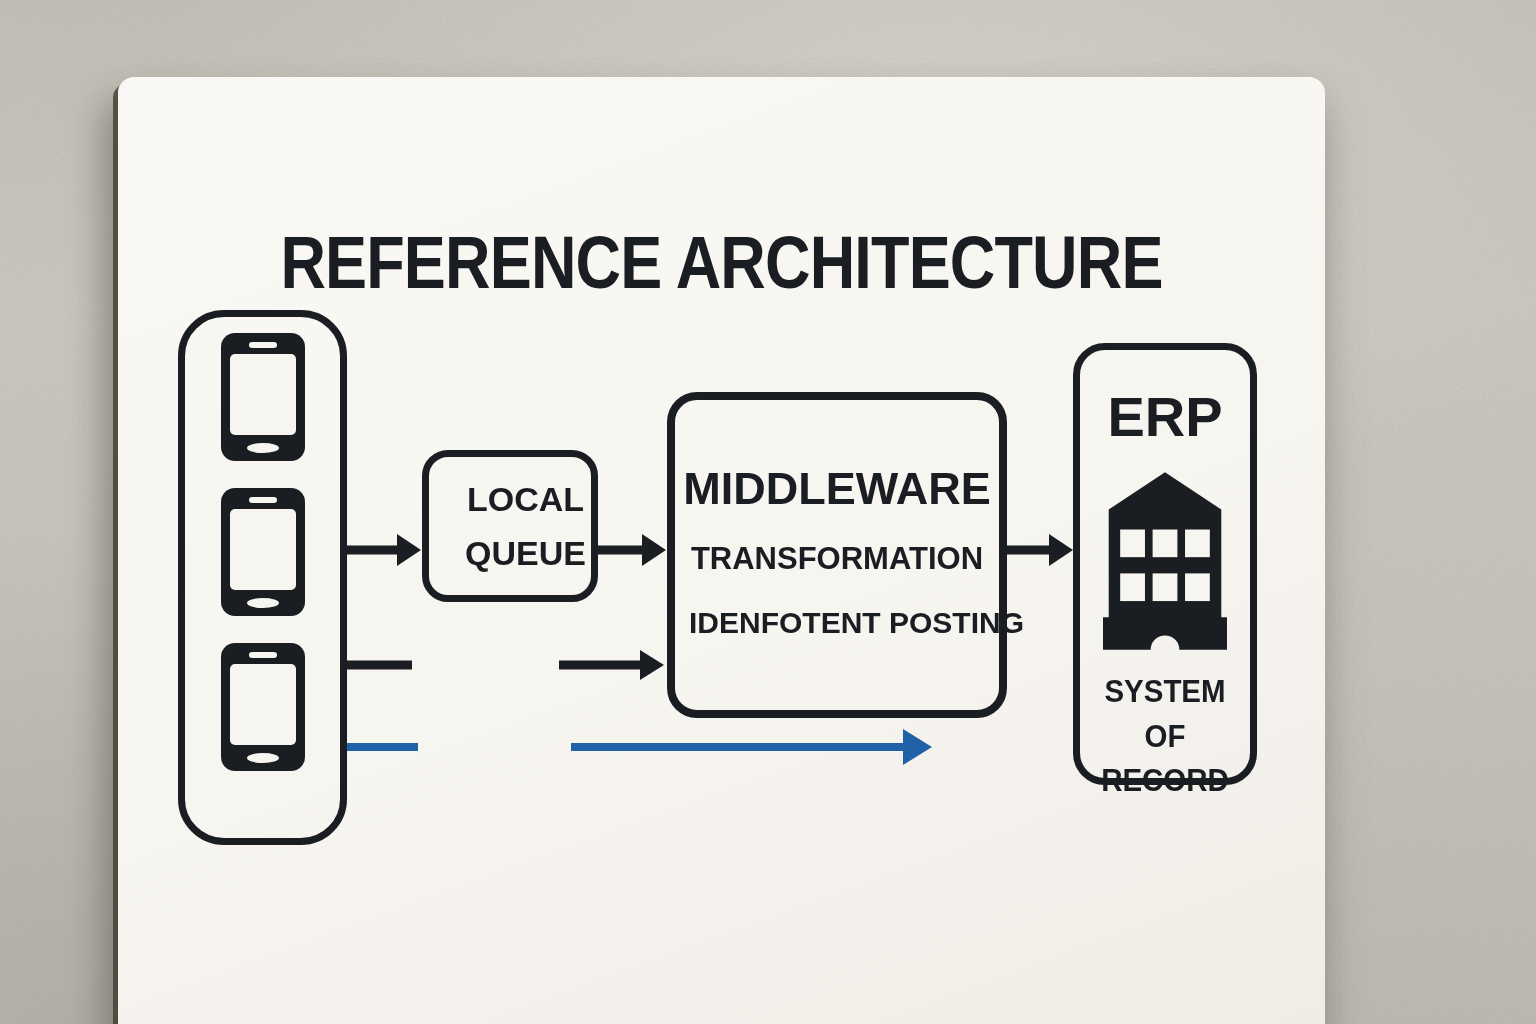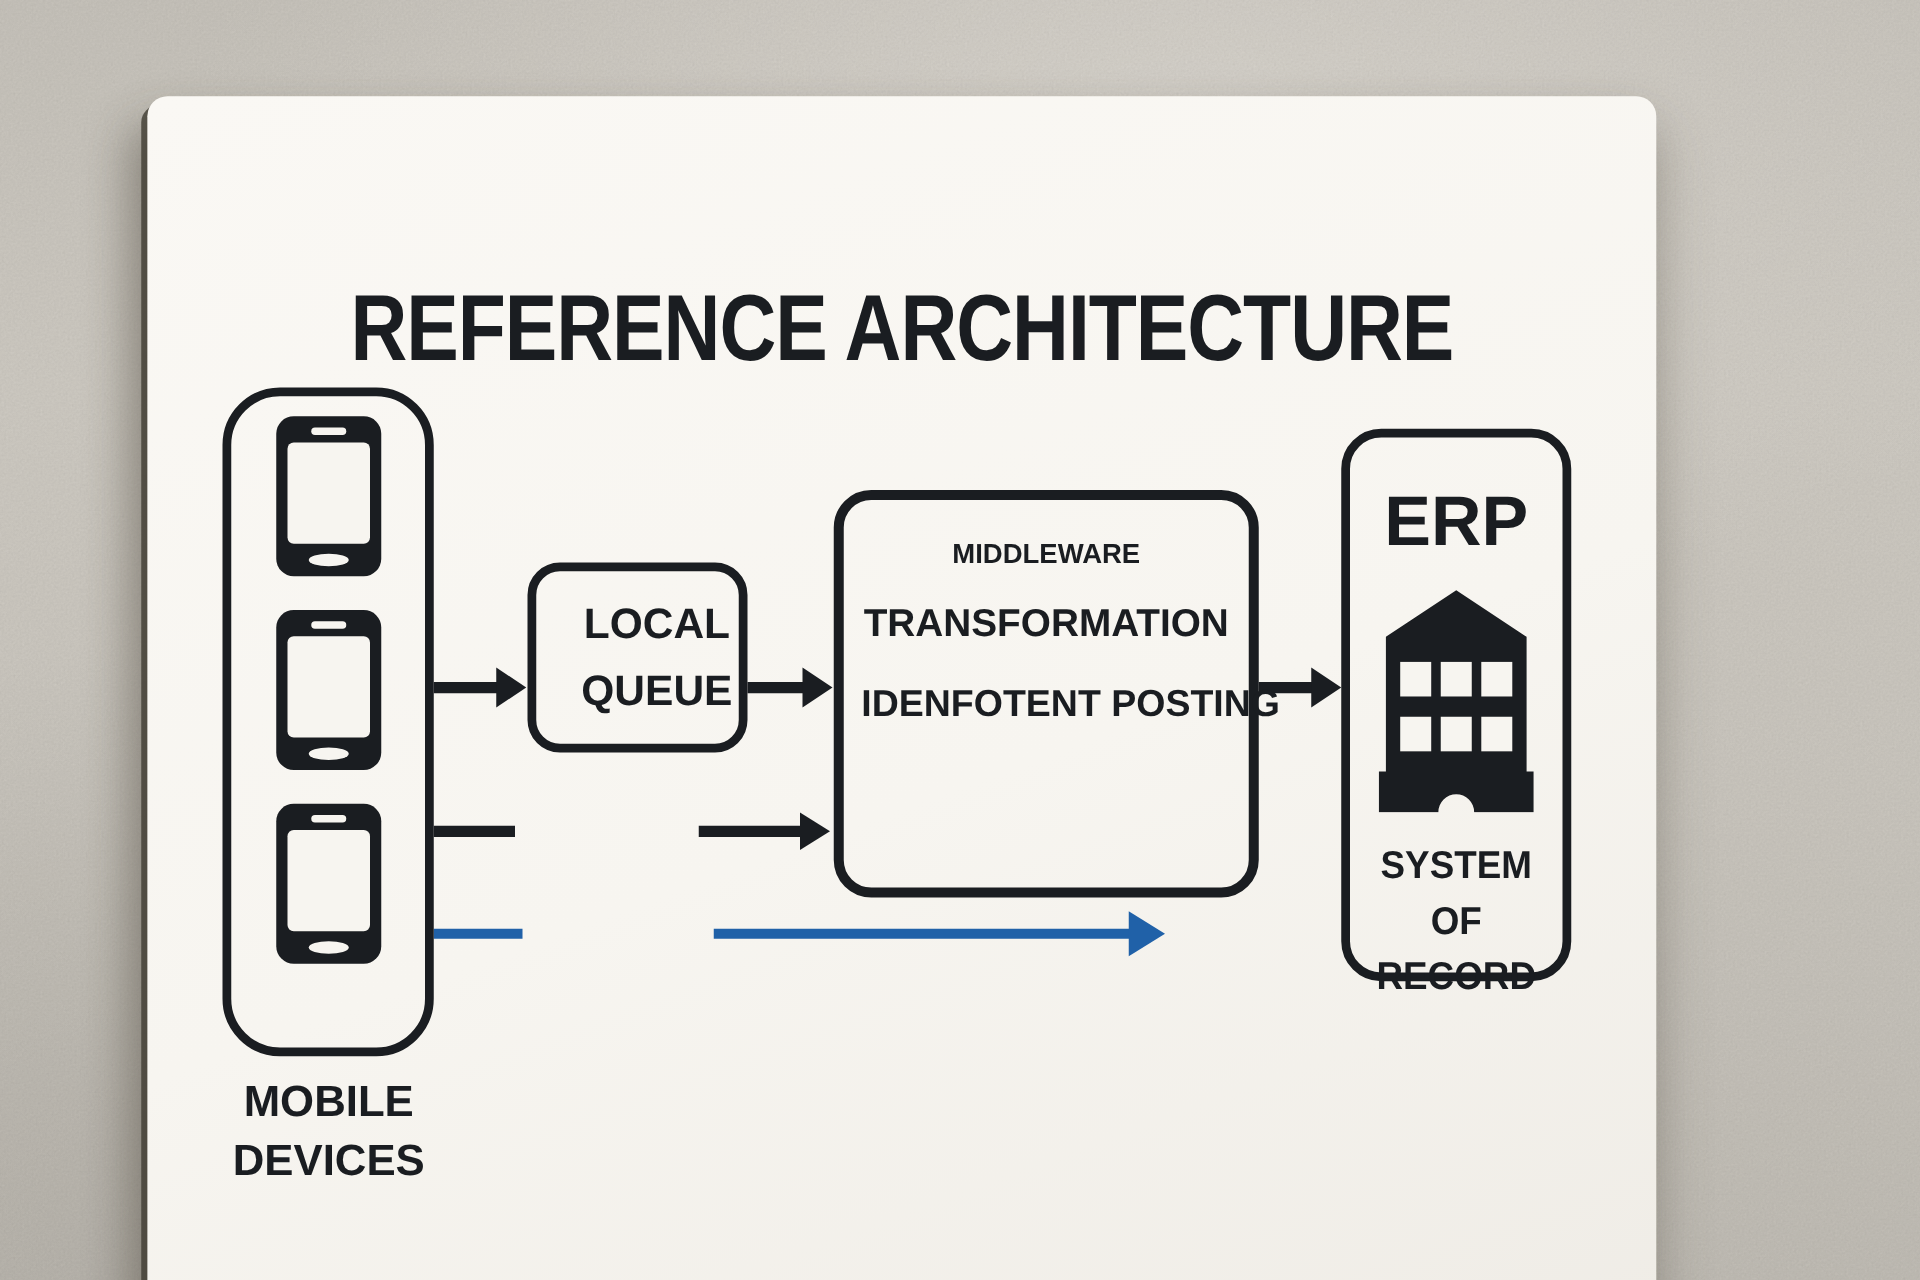--- a/index.html
+++ b/index.html
@@ -58,21 +58,21 @@
     font-weight:bold;font-size:35px;line-height:1.35;color:var(--ink);}
 
   
   .queue{left:304px;top:373px;width:176px;height:152px;border-radius:26px;
     display:flex;align-items:center;justify-content:center;text-align:center;
     font-weight:bold;font-size:34px;line-height:1.6;padding-left:31px;}
 
   
   .middleware{left:549px;top:315px;width:340px;height:326px;border-radius:30px;border-width:8px;
     display:flex;flex-direction:column;align-items:center;text-align:center;font-weight:bold;}
-  .mw-title{margin-top:30px;font-size:22px;line-height:1.2;}
+  .mw-title{margin-top:62px;font-size:45px;line-height:1.2;}
   .mw-f1{margin-top:24px;font-size:31px;line-height:1.2;}
   .mw-f2{margin-top:28px;font-size:30px;line-height:1.2;white-space:nowrap;margin-left:39px;}
 
   
   .erp{left:955px;top:266px;width:184px;height:442px;border-radius:32px;
     display:flex;flex-direction:column;align-items:center;text-align:center;font-weight:bold;}
   .erp-title{margin-top:36px;font-size:56px;line-height:1.1;}
   .erp-icon{margin-top:24px;flex:0 0 auto;}
   .erp-sub{margin-top:20px;font-size:31px;line-height:1.45;transform:scaleX(.95);}
 
@@ -132,22 +132,20 @@
       <div class="screen"></div>
       <div class="speaker"></div>
       <div class="home"></div>
     </div>
     <div class="phone">
       <div class="screen"></div>
       <div class="speaker"></div>
       <div class="home"></div>
     </div>
   </div>
-  <div class="panel-label pre">MOBILE
-DEVICES</div>
 
   <div class="node queue pre">LOCAL
 QUEUE</div>
 
   <div class="node middleware">
     <div class="mw-title">MIDDLEWARE</div>
     <div class="mw-f1">TRANSFORMATION</div>
     <div class="mw-f2">IDENFOTENT POSTING</div>
   </div>
 

